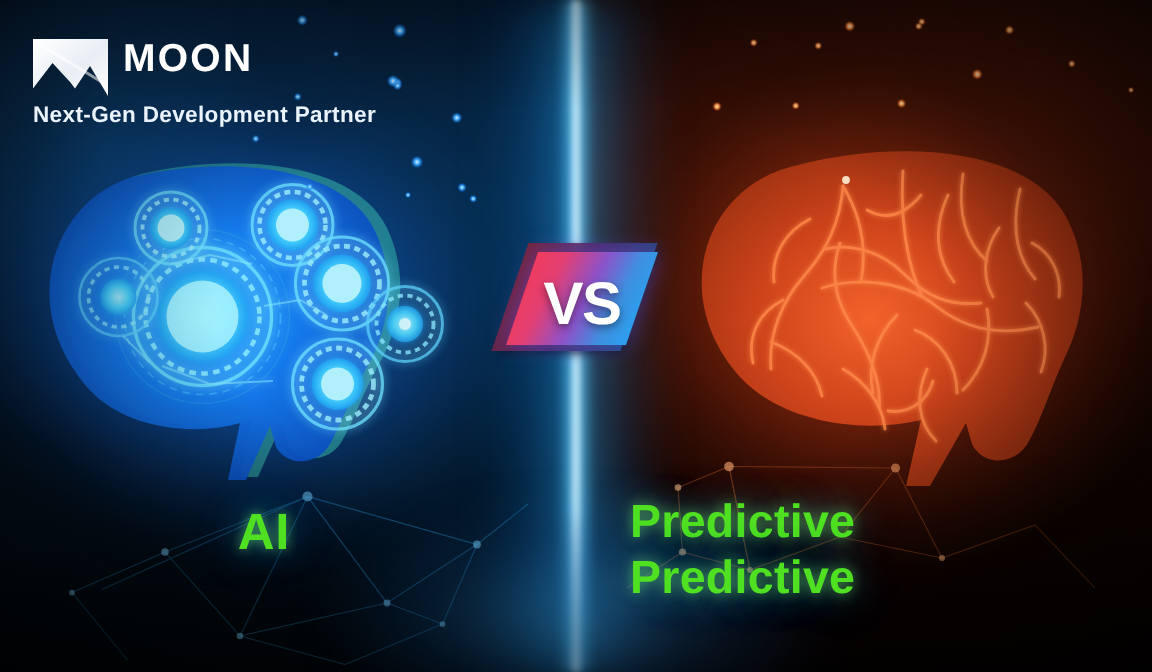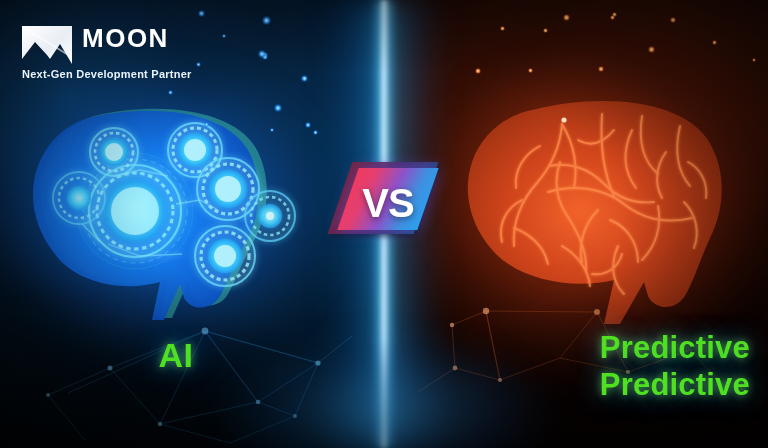--- a/index.html
+++ b/index.html
@@ -61,21 +61,21 @@
 
   
   #logo{position:absolute;left:22px;top:26px;}
   .logo-row{display:flex;align-items:flex-start;gap:10px;}
   .logo-mark{width:50px;height:38px;flex:none;}
   .logo-txt{display:flex;flex-direction:column;}
   .logo-moon{color:#ffffff;font-size:26px;font-weight:700;letter-spacing:1.5px;line-height:.95;
     font-family:"Liberation Sans",sans-serif;}
   .logo-tech{color:#ffffff;font-size:11.5px;font-weight:400;letter-spacing:3.0px;line-height:1.5;
     font-family:"Liberation Sans",sans-serif;}
-  .logo-tag{margin-top:4px;color:#eaf3fb;font-size:11px;font-weight:600;letter-spacing:.25px;
+  .logo-tag{margin-top:4px;color:#eaf3fb;font-size:15px;font-weight:600;letter-spacing:.25px;
     font-family:"Liberation Sans",sans-serif;white-space:nowrap;}
 
   
   #vs-badge{position:absolute;left:340px;top:160px;width:96px;height:86px;}
   .vs-shadow{position:absolute;left:4px;top:6px;width:84px;height:70px;
     transform:skewX(-19deg);background:rgba(10,18,34,.75);filter:blur(3px);}
   .vs-back{position:absolute;left:0px;top:2px;width:86px;height:72px;
     transform:skewX(-19deg);
     background:linear-gradient(100deg,#7d2238 0%,#4a2b6e 48%,#1d4f8e 100%);
     opacity:.92;}
@@ -87,21 +87,21 @@
     display:flex;align-items:center;justify-content:center;
     color:#fff;font-size:40px;font-weight:700;letter-spacing:-1px;
     font-family:"Liberation Sans",sans-serif;
     text-shadow:0 2px 6px rgba(0,0,0,.45);}
 
   
   #label-ai{position:absolute;left:0;top:336px;width:352px;text-align:center;
     color:#4fe021;font-size:34px;font-weight:700;letter-spacing:.5px;
     font-family:"Liberation Sans",sans-serif;
     text-shadow:0 0 8px rgba(120,255,120,.55), 0 0 22px rgba(60,200,255,.45), 0 0 38px rgba(40,170,255,.30);}
-  #label-pa{position:absolute;left:420px;top:330px;width:330px;text-align:right;
+  #label-pa{position:absolute;left:420px;top:330px;width:330px;text-align:left;
     color:#4fe021;font-size:31px;font-weight:700;line-height:1.18;letter-spacing:.2px;
     font-family:"Liberation Sans",sans-serif;
     text-shadow:0 0 9px rgba(120,255,120,.55), 0 0 24px rgba(90,230,255,.50), 0 0 42px rgba(50,190,255,.32);}
 </style>
 </head>
 <body>
 
 <div id="stage">
 
   <div class="bg-left"></div>

